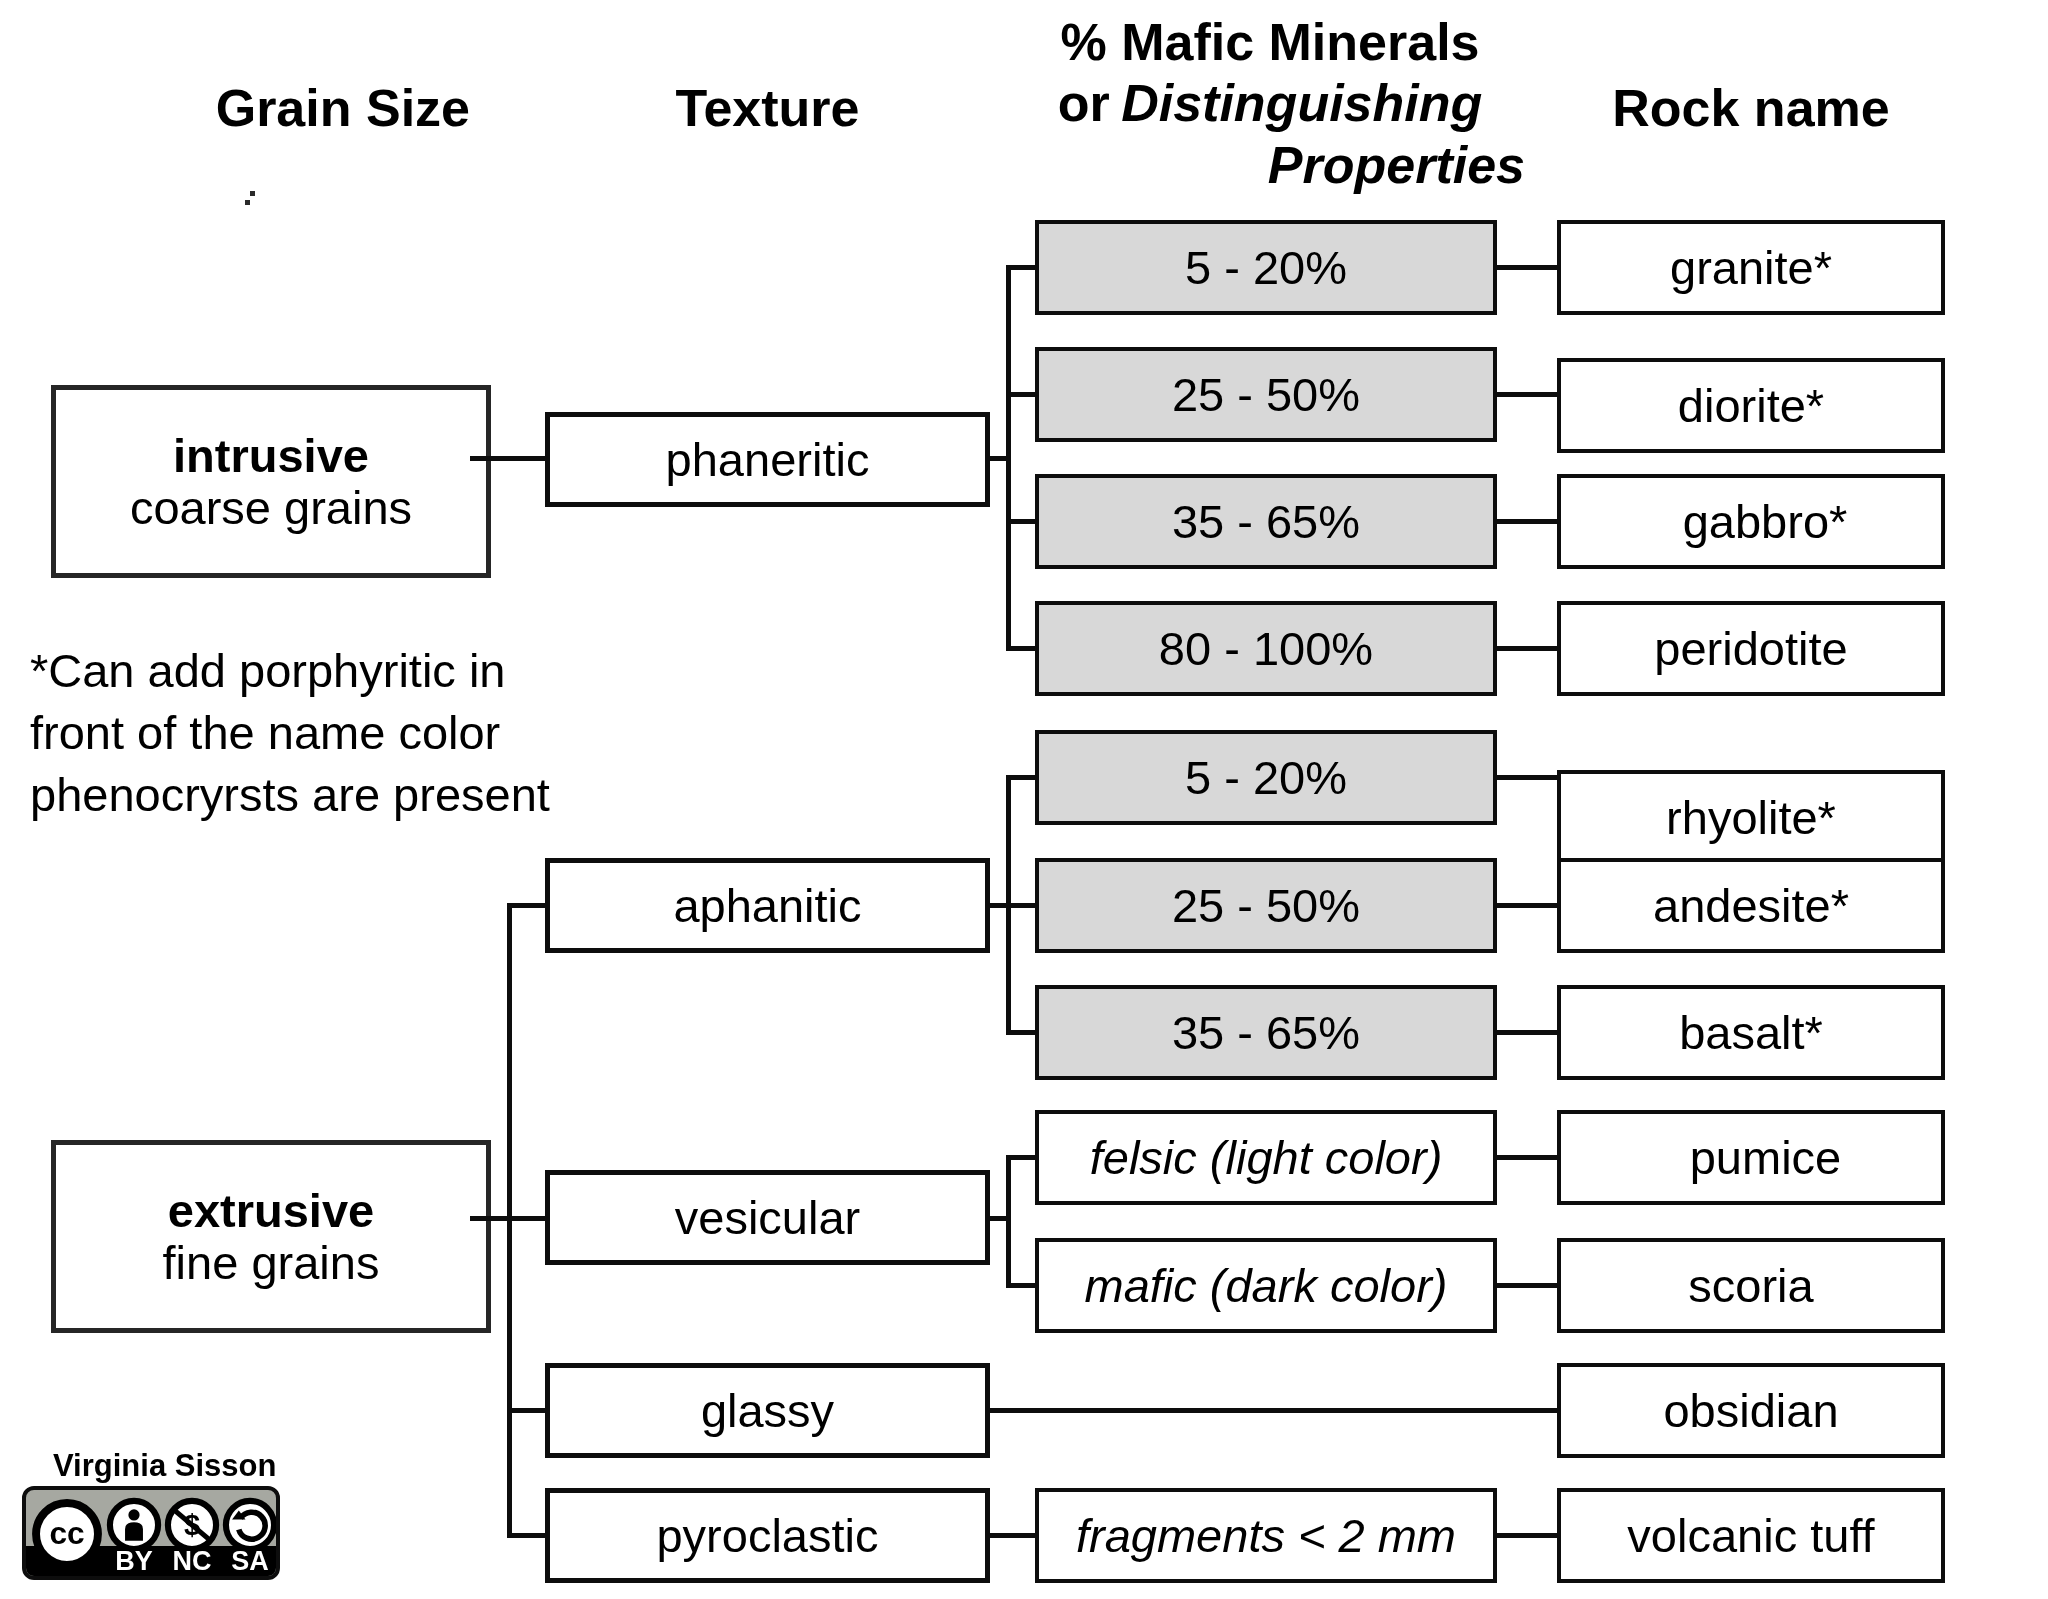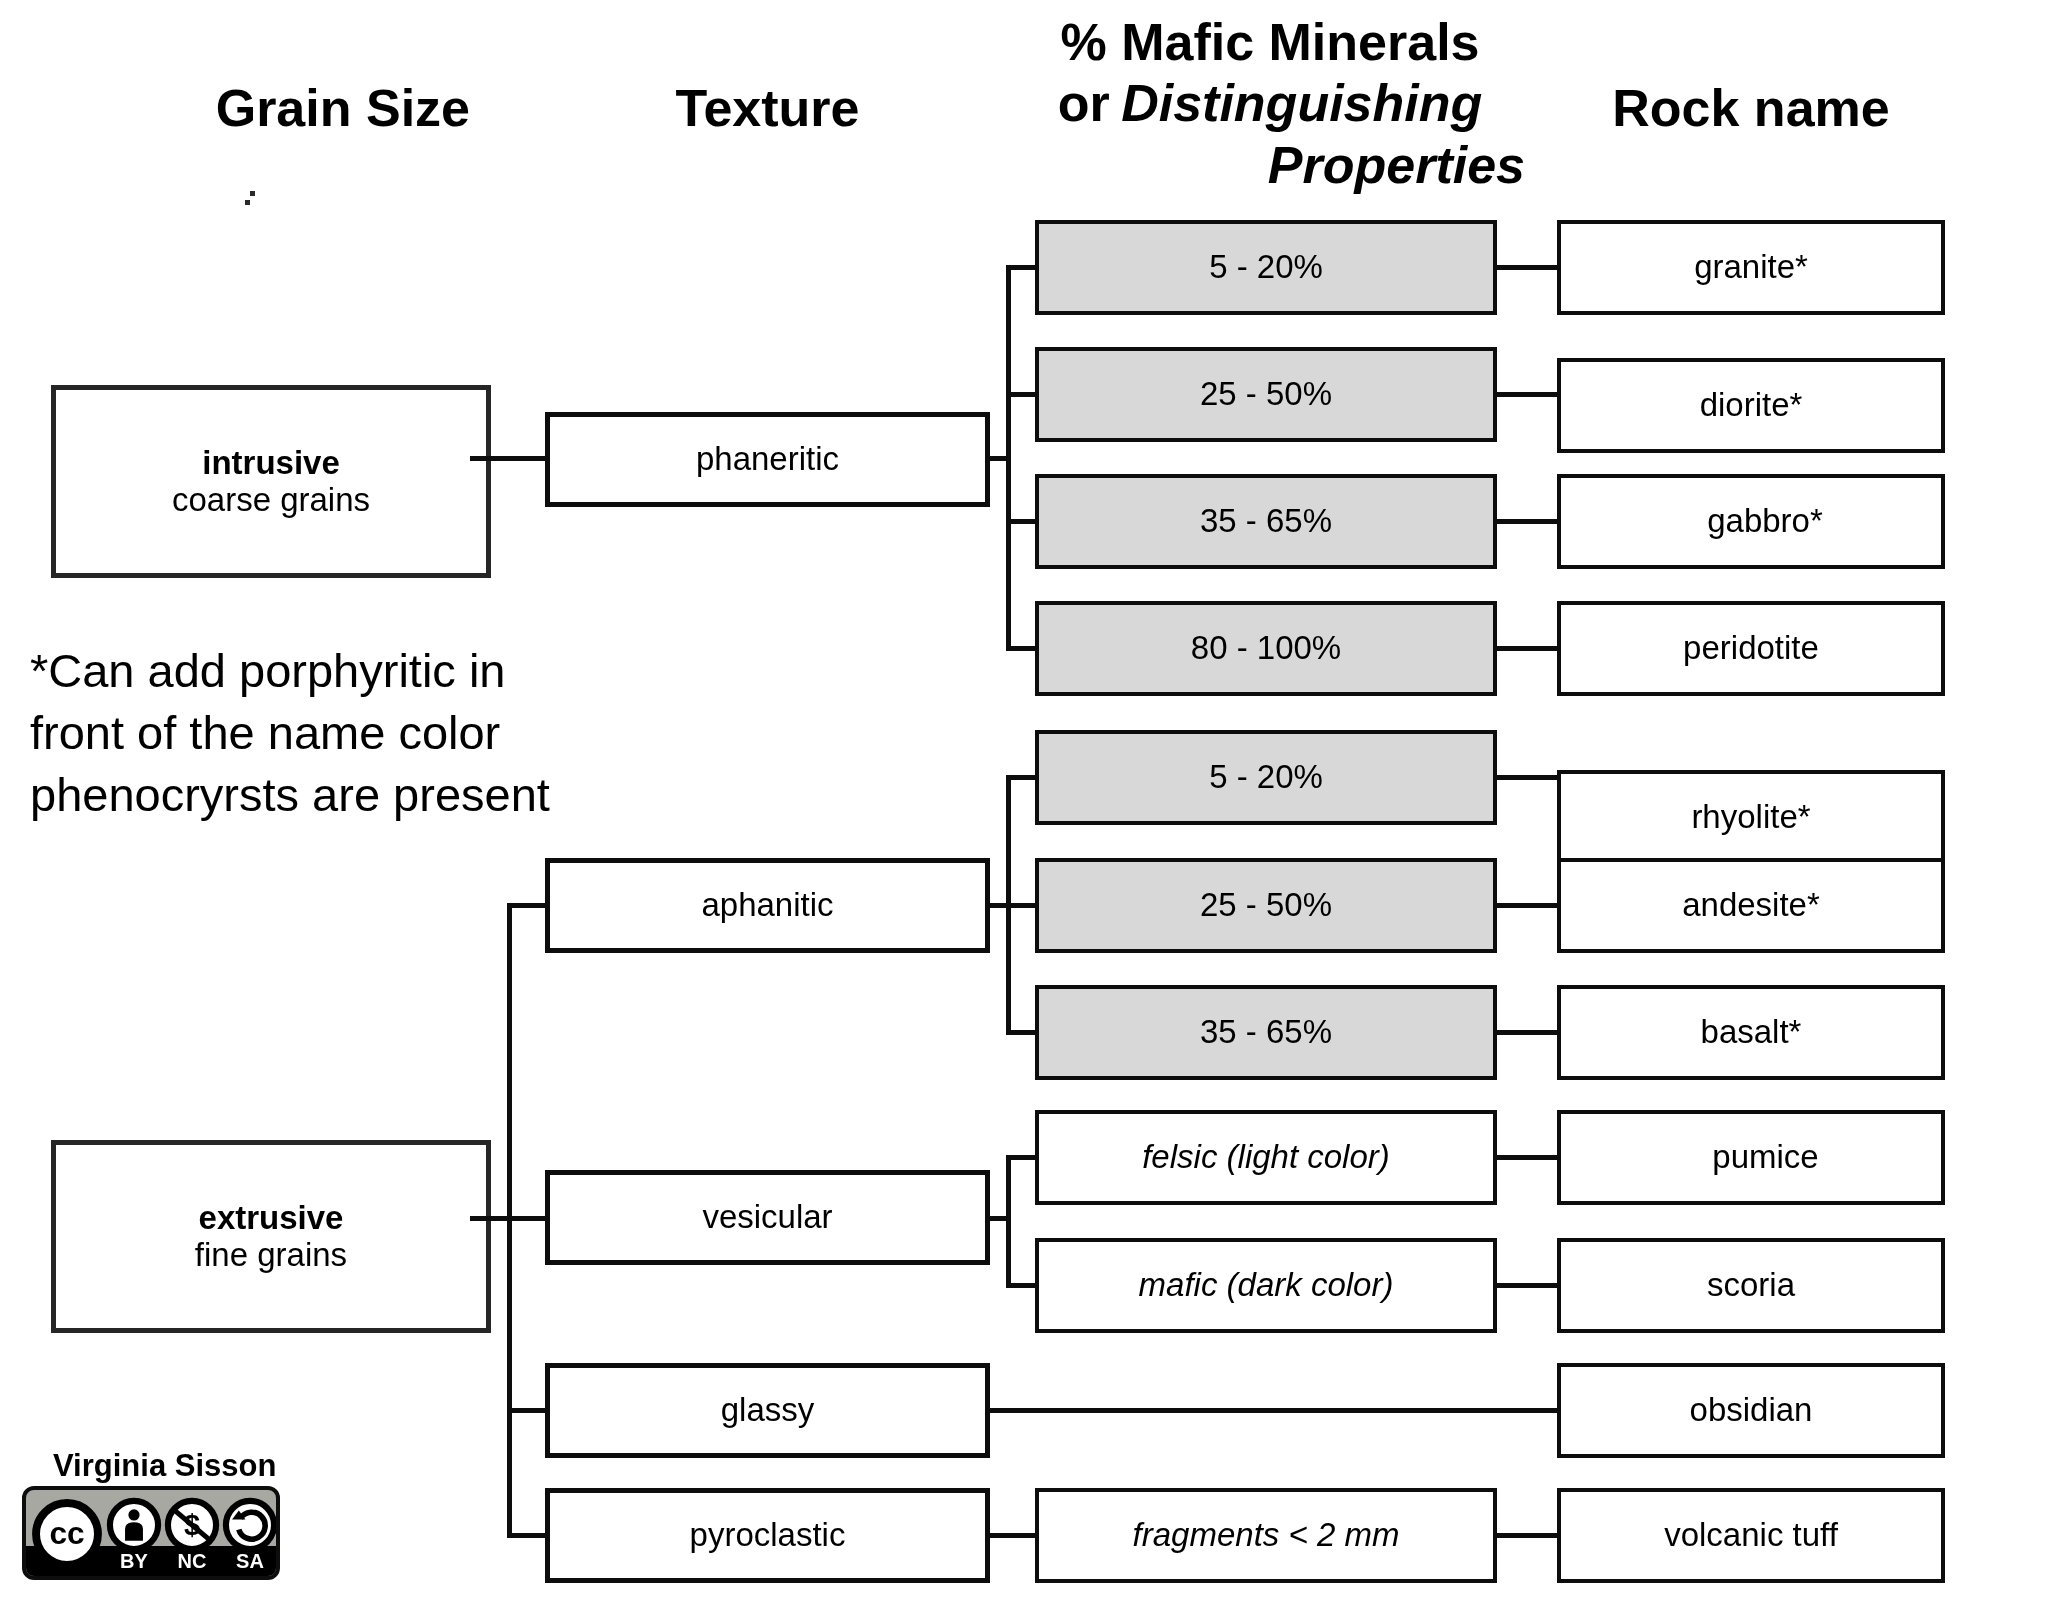--- a/index.html
+++ b/index.html
@@ -3,21 +3,21 @@
 <meta charset="utf-8">
 <style>
   html,body{margin:0;padding:0;background:#fff;}
   #canvas{
     position:relative;width:2048px;height:1599px;background:#ffffff;
     font-family:"Liberation Sans","DejaVu Sans",sans-serif;color:#000;overflow:hidden;
   }
   .box{
     position:absolute;box-sizing:border-box;background:#fff;
     border:5px solid #0d0d0d;display:flex;align-items:center;justify-content:center;
-    font-size:33px;line-height:1.1;text-align:center;
+    font-size:47px;line-height:1.1;text-align:center;
   }
   .gbox{left:19px;width:440px;height:193px;border-color:#262626;flex-direction:column;margin-left:32px;}
   .gbox .gname{font-weight:bold;}
   .tbox{left:545px;width:445px;height:95px;}
   .pbox{left:1035px;width:462px;height:95px;border-width:4px;}
   .pbox.gray{background:#d8d8d8;}
   .pbox.ital{font-style:italic;}
   .rbox{left:1557px;width:388px;height:95px;border-width:4px;}
   .hline,.vline{position:absolute;background:#0d0d0d;}
   .hline{height:5px;}
@@ -29,21 +29,21 @@
   .author{position:absolute;left:53px;top:1448px;font-size:31px;font-weight:bold;}
   .badge{
     position:absolute;left:22px;top:1486px;width:258px;height:94px;
     box-sizing:border-box;border:4px solid #0d0d0d;border-radius:12px;
     background:#a6a8a1;overflow:hidden;
   }
   .badge-strip{position:absolute;left:0;right:0;bottom:0;height:30px;background:#000;}
   .badge-ic{position:absolute;}
   .badge-term{
     position:absolute;bottom:0;height:30px;line-height:30px;width:56px;
-    color:#fff;font-weight:bold;font-size:20px;text-align:center;
+    color:#fff;font-weight:bold;font-size:27px;text-align:center;
   }
 </style>
 </head>
 <body>
 
 <div id="canvas">
 
   <div class="hdr" style="left:30px;top:78px;width:440px;text-align:right;">Grain Size</div>
   <div class="hdr" style="left:545px;top:78px;width:445px;">Texture</div>
   <div class="hdr" style="left:1015px;top:12px;width:510px;">

